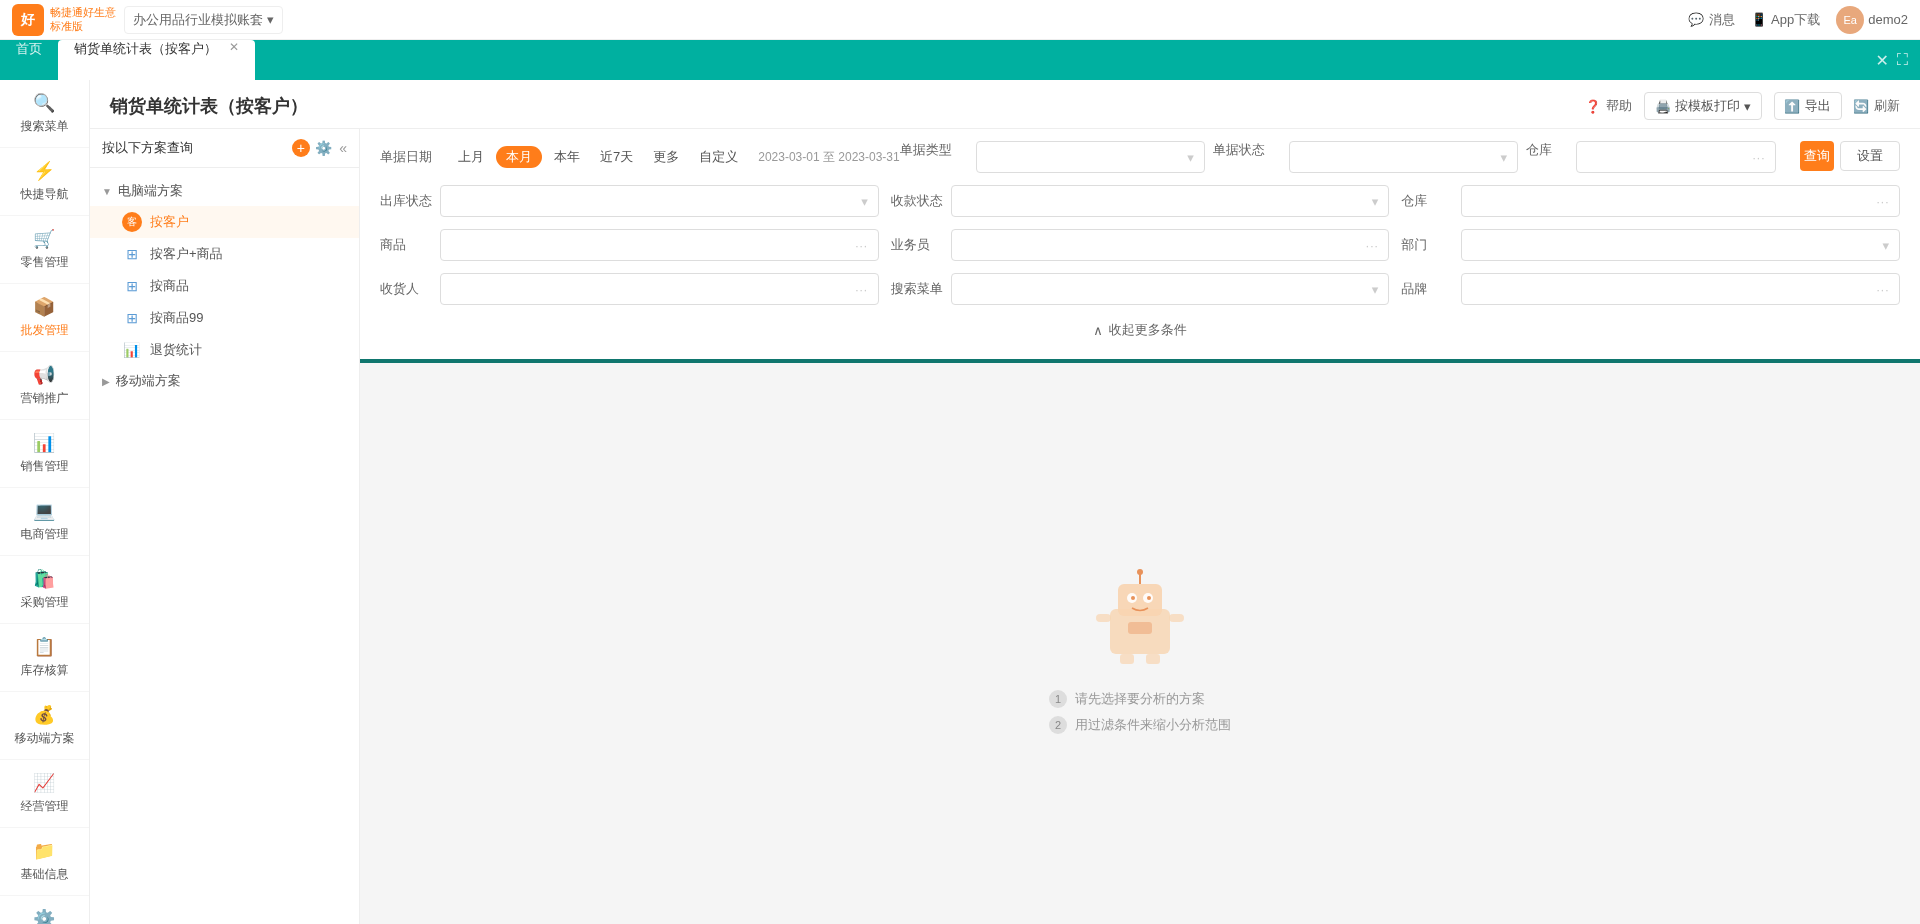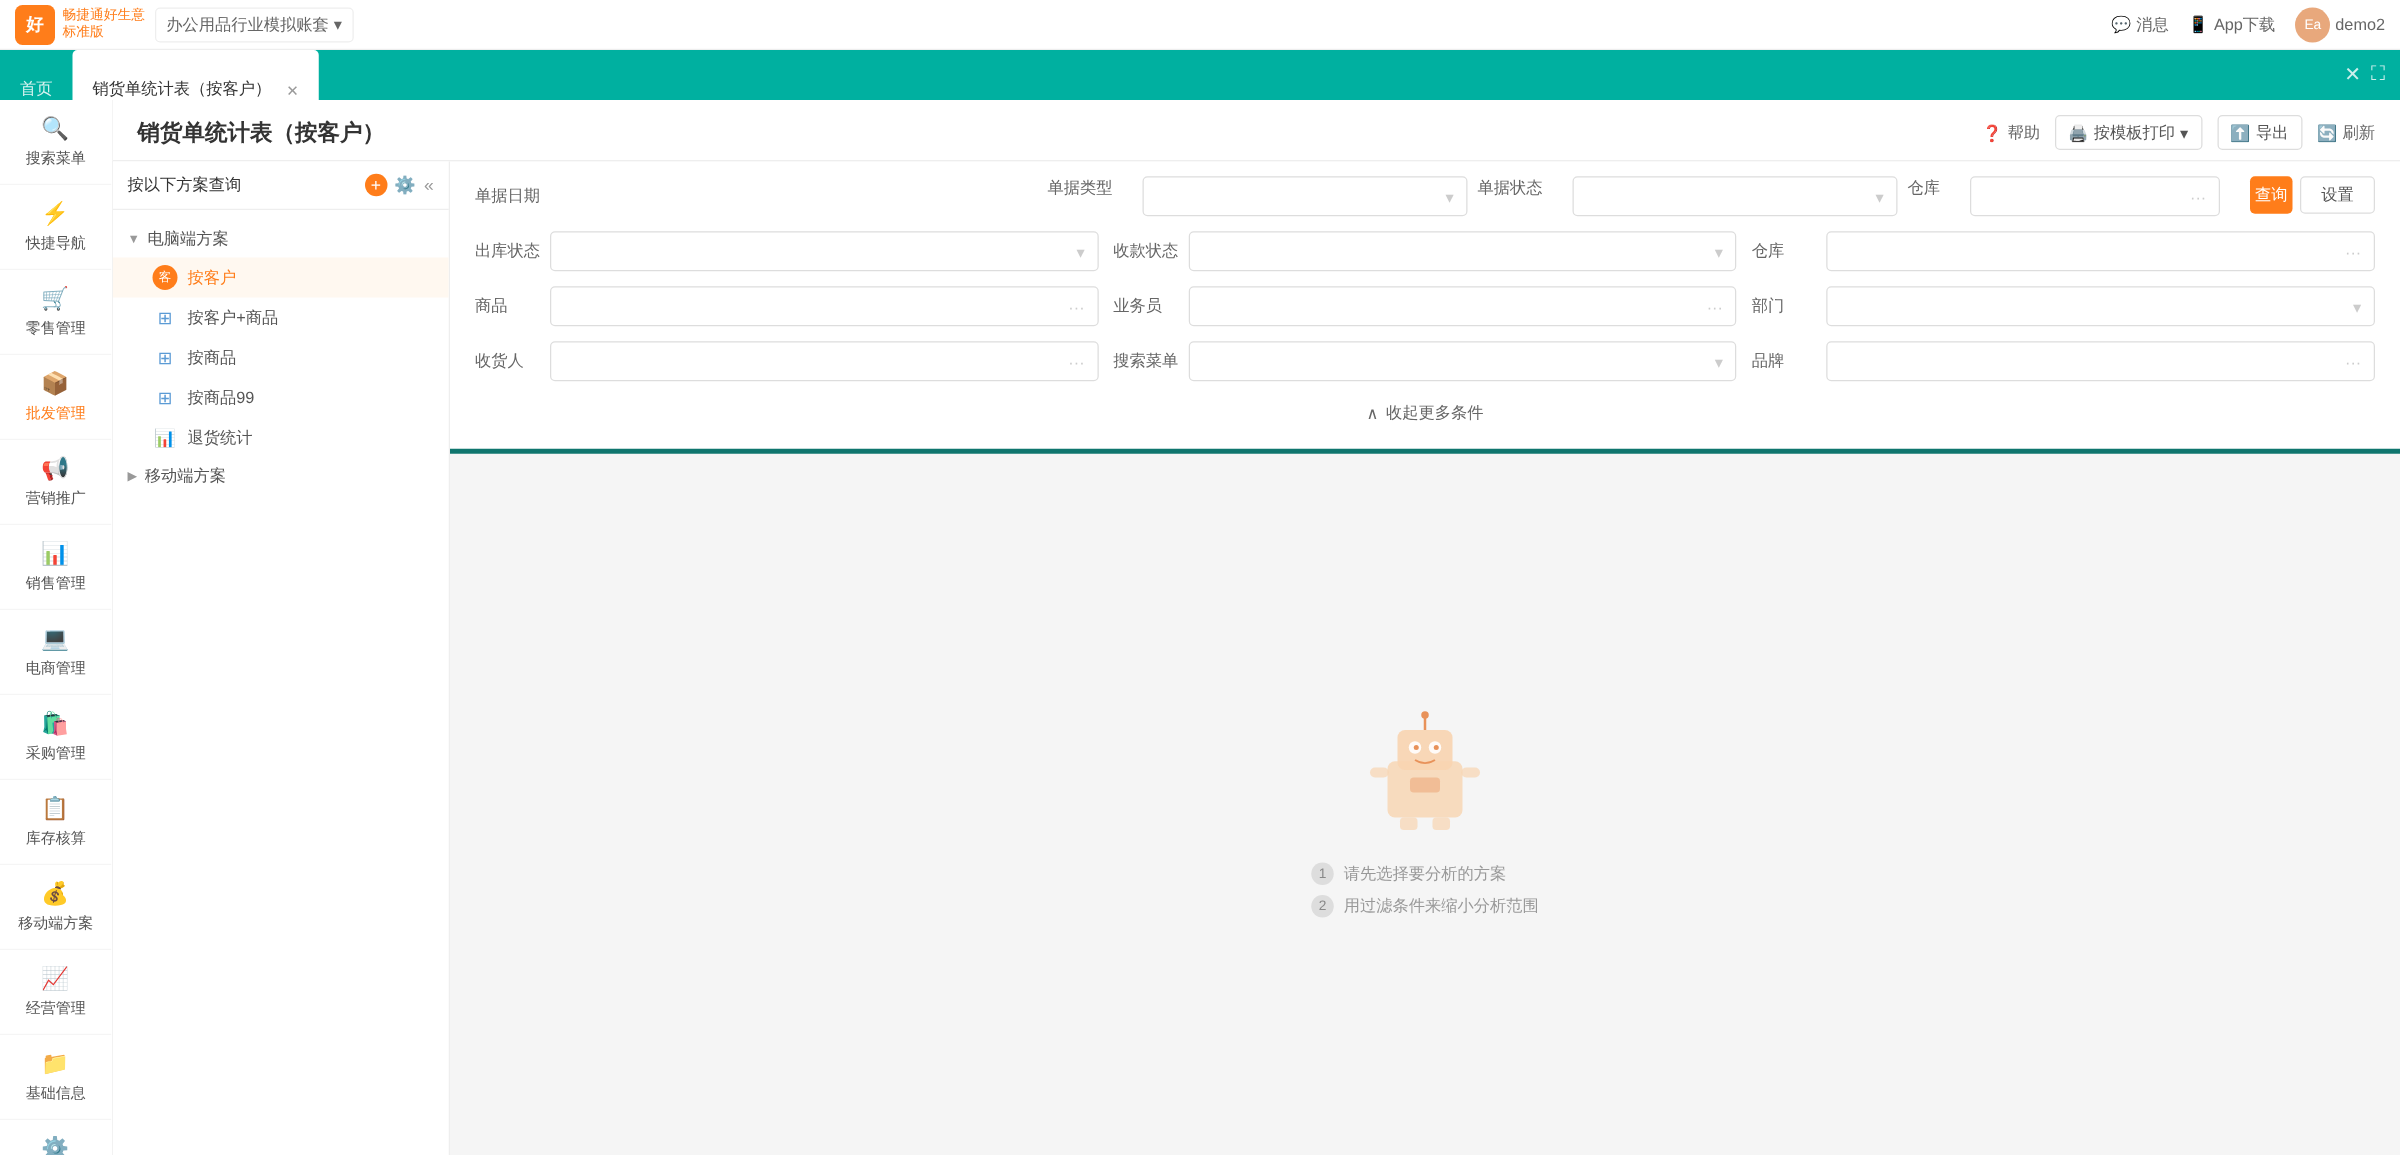--- a/index.html
+++ b/index.html
@@ -11,21 +11,21 @@
     .logo-area { display: flex; align-items: center; gap: 6px; }
     .logo-icon { width: 32px; height: 32px; background: #ff7d1a; border-radius: 6px; display: flex; align-items: center; justify-content: center; color: white; font-weight: bold; font-size: 14px; }
     .logo-text { font-size: 11px; color: #ff7d1a; line-height: 1.2; }
     .app-selector { display: flex; align-items: center; gap: 4px; color: #666; font-size: 13px; cursor: pointer; padding: 4px 8px; border: 1px solid #eee; border-radius: 4px; }
     .topbar-right { display: flex; align-items: center; gap: 16px; }
     .topbar-right-item { display: flex; align-items: center; gap: 4px; color: #666; font-size: 13px; cursor: pointer; }
     .avatar { width: 28px; height: 28px; border-radius: 50%; background: #e8a87c; display: flex; align-items: center; justify-content: center; color: white; font-size: 11px; overflow: hidden; }
 
     
     .tabbar { height: 40px; background: #00b0a0; display: flex; align-items: center; padding: 0 0; flex-shrink: 0; }
-    .tab-item { height: 40px; display: flex; align-items: flex-end; padding: 0 16px; cursor: pointer; color: rgba(255,255,255,0.85); font-size: 13px; gap: 8px; }
+    .tab-item { height: 40px; display: flex; align-items: flex-start; padding: 0 16px; cursor: pointer; color: rgba(255,255,255,0.85); font-size: 13px; gap: 8px; }
     .tab-item.home { background: #00b0a0; }
     .tab-item.active { background: #fff; color: #333; border-radius: 4px 4px 0 0; }
     .tab-close { color: #999; cursor: pointer; font-size: 12px; margin-left: 4px; }
     .tab-maximize { margin-left: auto; margin-right: 12px; color: rgba(255,255,255,0.8); cursor: pointer; font-size: 16px; display: flex; gap: 8px; }
 
     
     .main-layout { display: flex; flex: 1; overflow: hidden; }
 
     
     .sidebar { width: 90px; background: #fff; border-right: 1px solid #eee; display: flex; flex-direction: column; flex-shrink: 0; overflow-y: auto; }
@@ -278,20 +278,29 @@
           </div>
         </div>
       </div>
 
       <div class="right-panel">
 
         <div class="filter-area">
 
           <div class="filter-row" style="align-items:center;gap:0;">
             <span class="filter-label">单据日期</span>
+            <div class="filter-date-tabs">
+              <span class="date-tab">上月</span>
+              <span class="date-tab active">本月</span>
+              <span class="date-tab">本年</span>
+              <span class="date-tab">近7天</span>
+              <span class="date-tab">更多</span>
+              <span class="date-tab">自定义</span>
+              <span class="date-range">2023-03-01 至 2023-03-31</span>
+            </div>
             <div style="flex:1;display:flex;align-items:flex-start;justify-content:flex-end;gap:8px;">
               <span class="filter-label" style="text-align:right;width:auto;padding-right:8px;">单据类型</span>
               <div class="filter-select" style="max-width:260px;">
                 <span></span>
                 <span class="filter-chevron">▾</span>
               </div>
               <span class="filter-label" style="text-align:right;width:auto;padding-right:8px;">单据状态</span>
               <div class="filter-select" style="max-width:260px;">
                 <span></span>
                 <span class="filter-chevron">▾</span>

